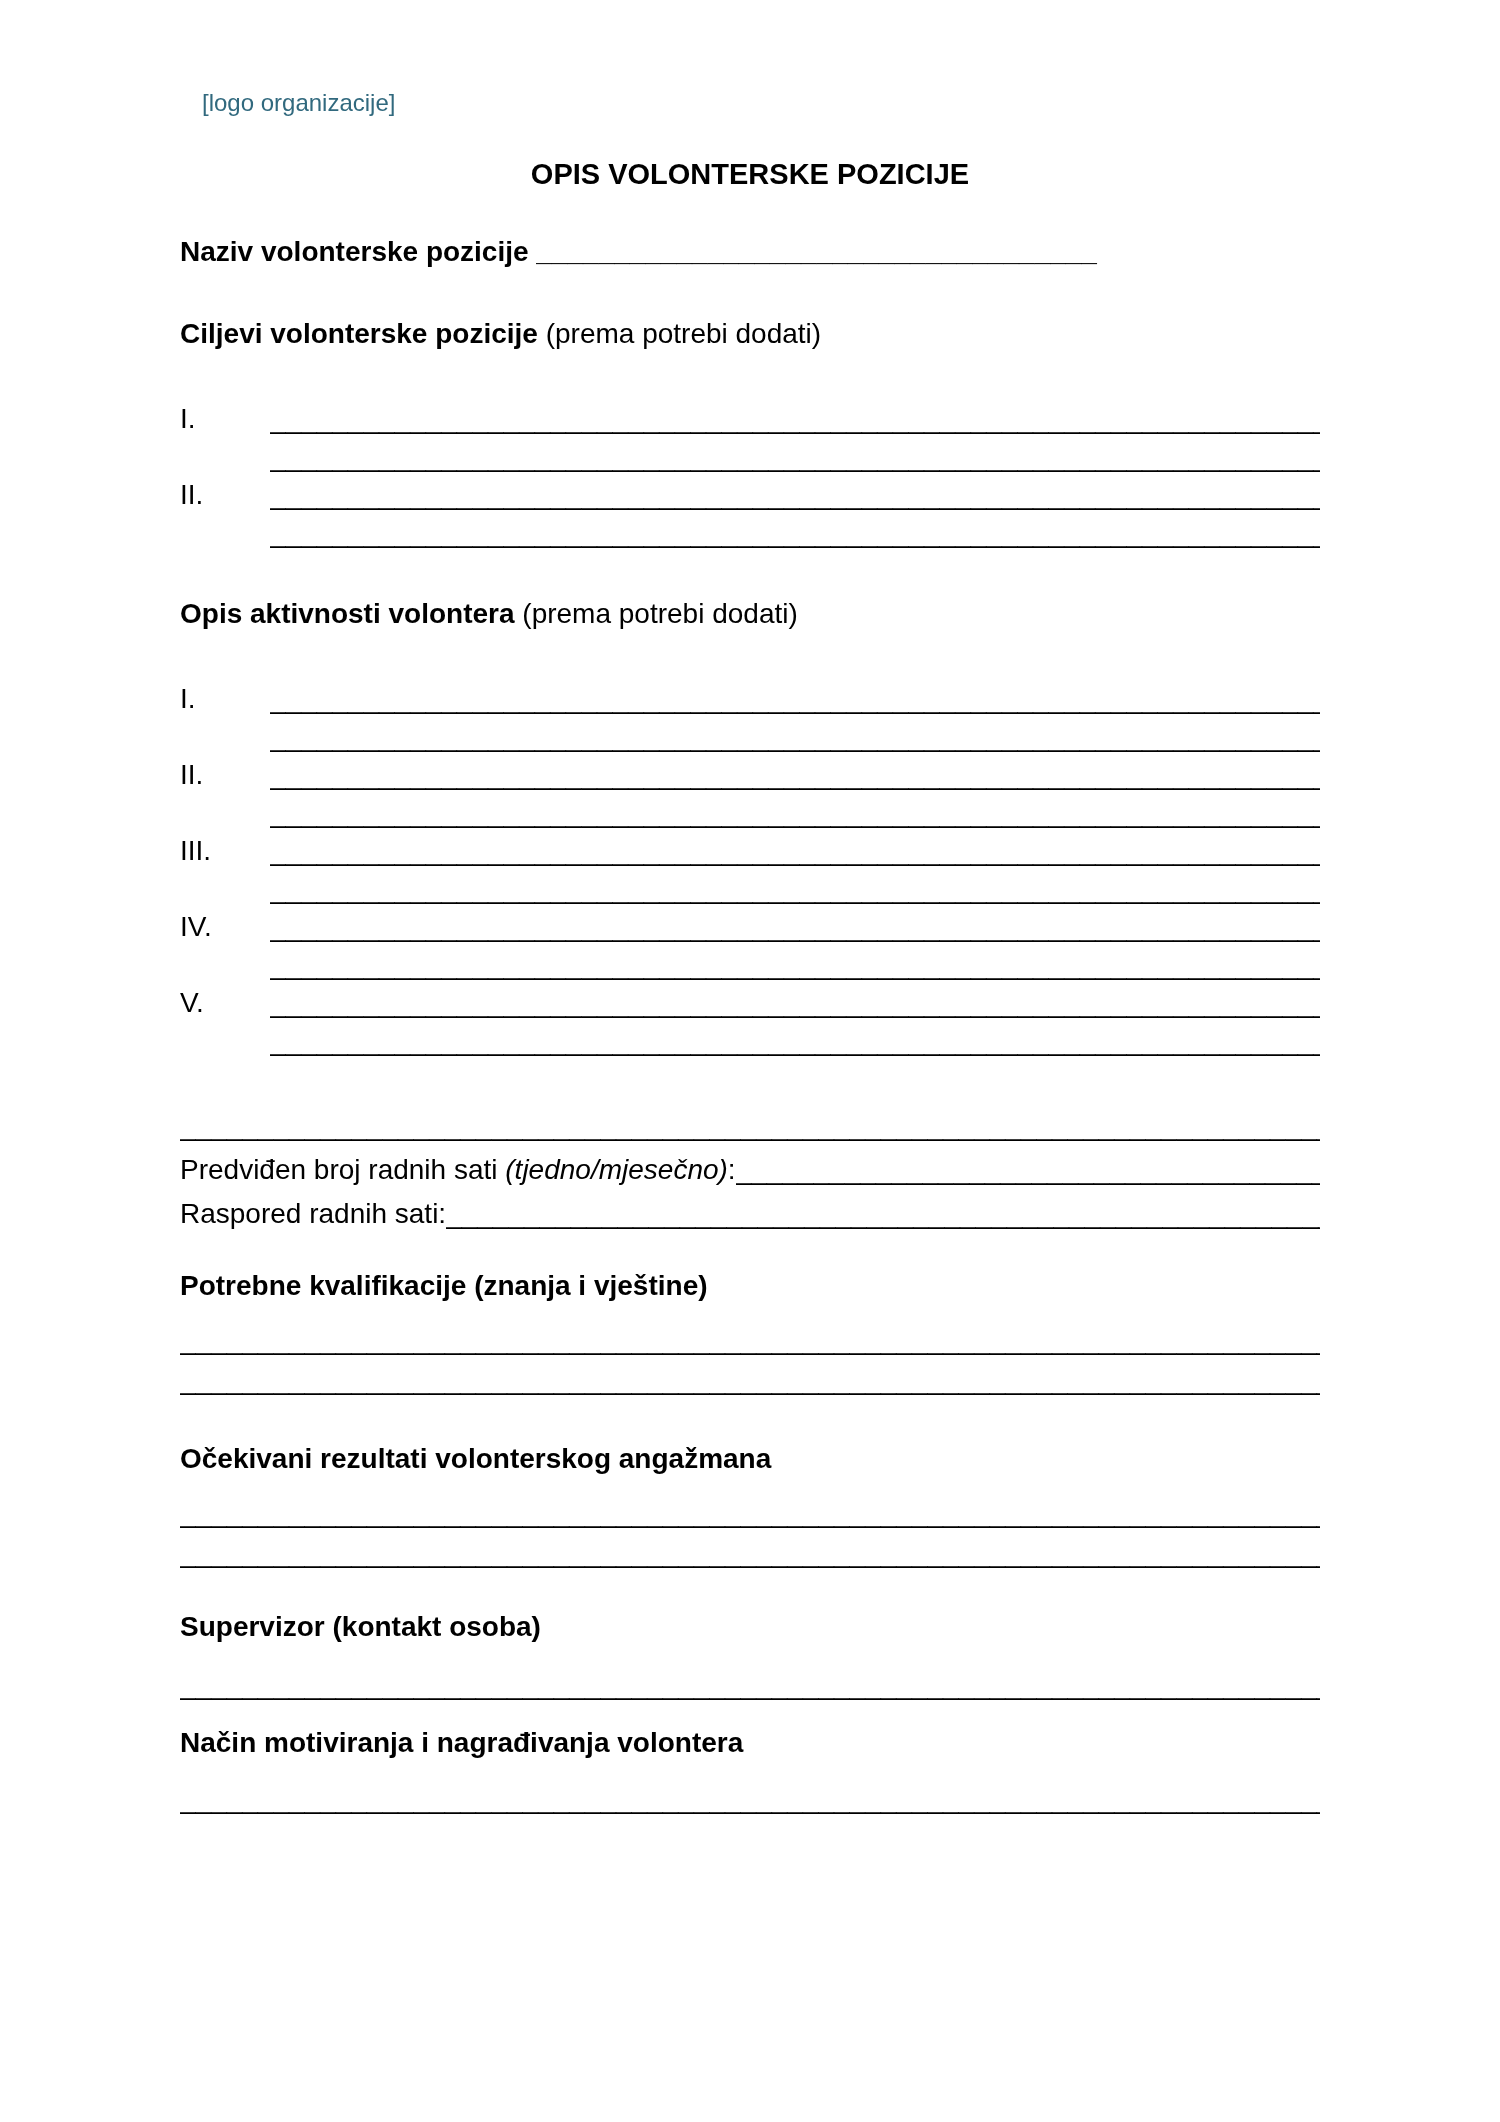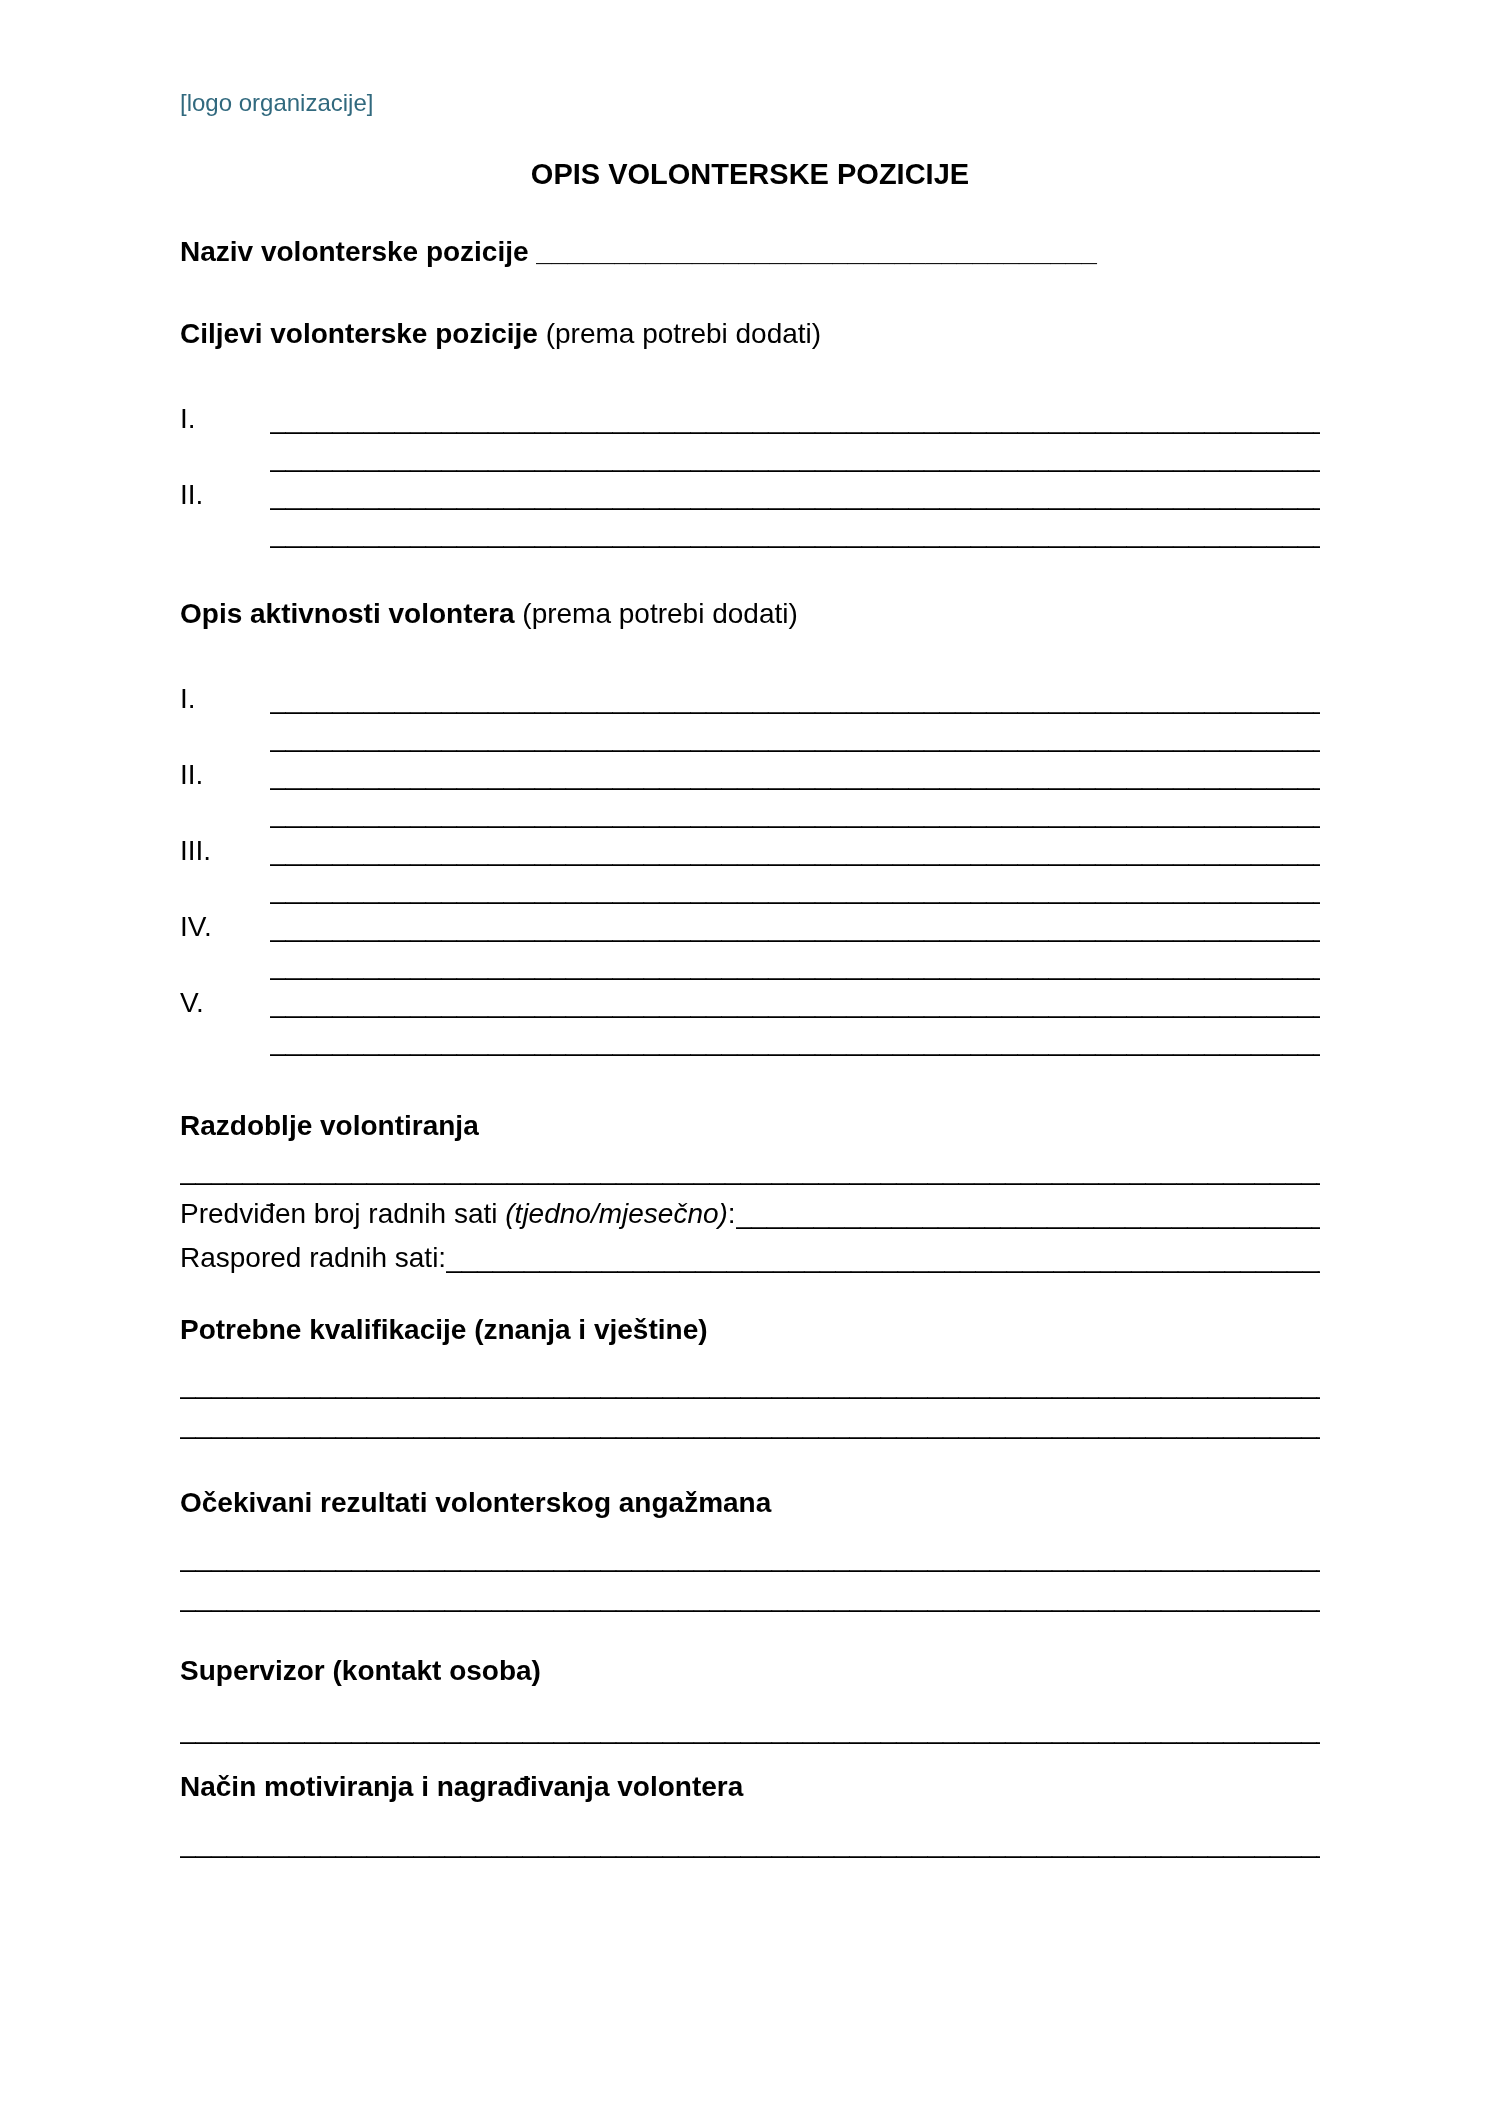--- a/index.html
+++ b/index.html
@@ -5,21 +5,21 @@
   * { margin:0; padding:0; box-sizing:border-box; }
   html, body { background:#ffffff; }
   body {
     width:1500px; height:2122px;
     overflow:hidden;
     font-family:"Liberation Sans", sans-serif;
     font-size:28px; line-height:36px;
     color:#000000;
     padding:88px 180px 0 180px;
   }
-  .logo { font-size:24px; line-height:30px; color:var(--logo-color, #31697e); }
+  .logo { font-size:24px; line-height:30px; color:var(--logo-color, #31697e);margin-left:22px; }
   .title { font-size:29px; font-weight:bold; text-align:center; margin-top:38px; line-height:36px; }
   .b { font-weight:bold; }
   .i { font-style:italic; }
   .note { font-weight:normal; }
   .heading { font-weight:bold; }
 
   .naziv-row { margin-top:42px; white-space:nowrap; overflow:hidden; }
 
   .h-ciljevi { margin-top:46px; }
   .h-opis { margin-top:44px; }
@@ -115,21 +115,20 @@
   <div class="list-item">
     <div class="numeral">V.</div>
     <div class="item-lines">
       <div class="fill-line">____________________________________________________________________________________________________</div>
       <div class="fill-line">____________________________________________________________________________________________________</div>
     </div>
   </div>
 </div>
 
 <div class="razdoblje">
-  <div class="heading">Razdoblje volontiranja</div>
   <div class="labeled-line">
       <span class="fill">____________________________________________________________________________________________________</span>
     </div>
   <div class="labeled-line">
       <span>Predviđen broj radnih sati </span>
       <span class="i">(tjedno/mjesečno)</span>
       <span>:</span>
       <span class="fill">____________________________________________________________________________________________________</span>
     </div>
   <div class="labeled-line">

